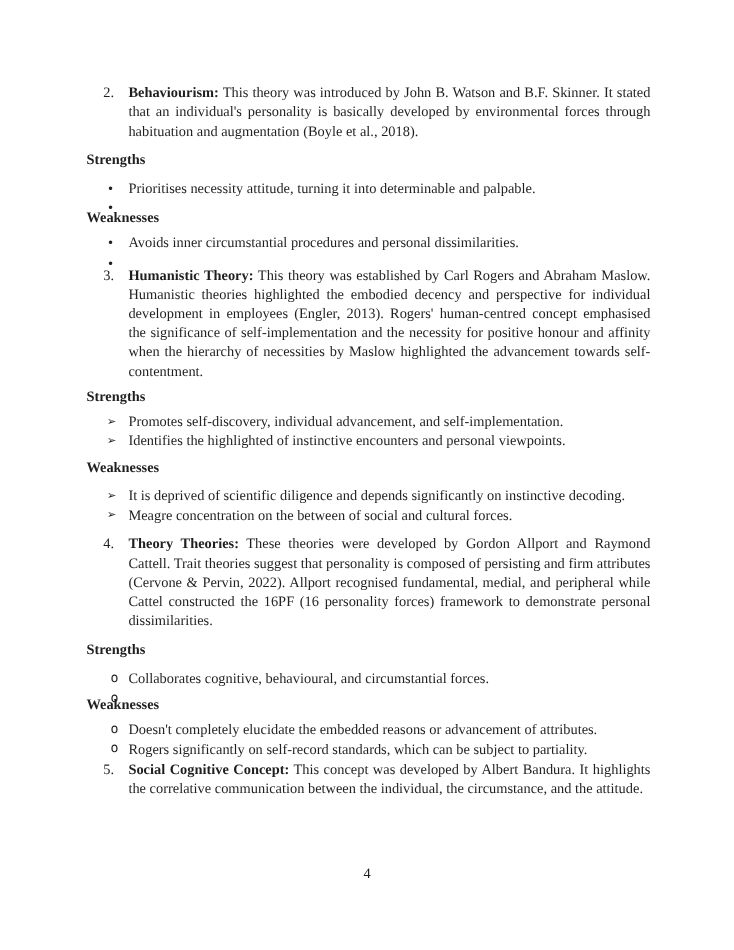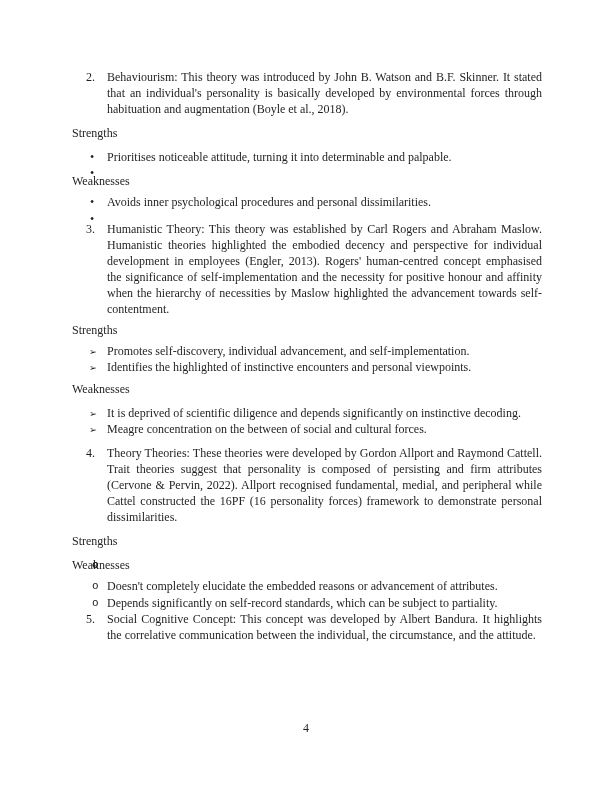--- a/index.html
+++ b/index.html
@@ -30,24 +30,24 @@
   .num-item {
     position: relative;
     padding-left: 35px;
   }
   .num-marker {
     position: absolute;
     left: 14px;
     top: 0;
     text-align: left;
   }
-  .bold { font-weight: 400; }
+  .bold { font-weight: 700; }
   .heading {
     font-size: 12px;
-    font-weight: 400;
+    font-weight: 700;
     line-height: 16px;
   }
   ul.blist { list-style: none; }
   ul.blist li {
     position: relative;
     padding-left: 35px;
     font-size: 12px;
     line-height: 16.4px;
   }
   .mk {
@@ -86,27 +86,27 @@
 <div class="page">
   <div class="content">
 
     <div class="para num-item mb-md">
       <span class="num-marker">2.</span><span class="bold">Behaviourism:</span>
       <span>This theory was introduced by John B. Watson and B.F. Skinner. It stated that an individual's personality is basically developed by environmental forces through habituation and augmentation (Boyle et al., 2018).</span>
     </div>
 
     <div class="heading mb-md">Strengths</div>
     <ul class="blist mb-md">
-      <li><span class="mk mk-disc">•</span><span>Prioritises noticeable attitude, turning it into determinable and palpable.</span></li>
+      <li><span class="mk mk-disc">•</span><span>Prioritises necessity attitude, turning it into determinable and palpable.</span></li>
       <li><span class="mk mk-disc">•</span></li>
     </ul>
 
     <div class="heading mb-sm">Weaknesses</div>
     <ul class="blist mb-lg">
-      <li><span class="mk mk-disc">•</span><span>Avoids inner psychological procedures and personal dissimilarities.</span></li>
+      <li><span class="mk mk-disc">•</span><span>Avoids inner circumstantial procedures and personal dissimilarities.</span></li>
       <li><span class="mk mk-disc">•</span></li>
     </ul>
 
     <div class="para num-item mb-sm">
       <span class="num-marker">3.</span><span class="bold">Humanistic Theory:</span>
       <span>This theory was established by Carl Rogers and Abraham Maslow. Humanistic theories highlighted the embodied decency and perspective for individual development in employees (Engler, 2013). Rogers' human-centred concept emphasised the significance of self-implementation and the necessity for positive honour and affinity when the hierarchy of necessities by Maslow highlighted the advancement towards self-contentment.</span>
     </div>
 
     <div class="heading mb-sm">Strengths</div>
     <ul class="blist mb-sm">
@@ -120,28 +120,28 @@
       <li><span class="mk mk-arrow">➢</span><span>Meagre concentration on the between of social and cultural forces.</span></li>
     </ul>
 
     <div class="para num-item mb-md">
       <span class="num-marker">4.</span><span class="bold">Theory Theories:</span>
       <span>These theories were developed by Gordon Allport and Raymond Cattell. Trait theories suggest that personality is composed of persisting and firm attributes (Cervone &amp; Pervin, 2022). Allport recognised fundamental, medial, and peripheral while Cattel constructed the 16PF (16 personality forces) framework to demonstrate personal dissimilarities.</span>
     </div>
 
     <div class="heading mb-md">Strengths</div>
     <ul class="blist mb-sm">
-      <li><span class="mk mk-circle">o</span></li>
+      <li><span class="mk mk-circle">o</span><span>Collaborates cognitive, behavioural, and circumstantial forces.</span></li>
       <li><span class="mk mk-circle">o</span></li>
     </ul>
 
     <div class="heading mb-sm">Weaknesses</div>
     <ul class="blist mb0">
       <li><span class="mk mk-circle">o</span><span>Doesn't completely elucidate the embedded reasons or advancement of attributes.</span></li>
-      <li><span class="mk mk-circle">o</span><span>Depends significantly on self-record standards, which can be subject to partiality.</span></li>
+      <li><span class="mk mk-circle">o</span><span>Rogers significantly on self-record standards, which can be subject to partiality.</span></li>
     </ul>
 
     <div class="para num-item mb0">
       <span class="num-marker">5.</span><span class="bold">Social Cognitive Concept:</span>
       <span>This concept was developed by Albert Bandura. It highlights the correlative communication between the individual, the circumstance, and the attitude.</span>
     </div>
 
   </div>
 
   <div class="page-number">4</div>

